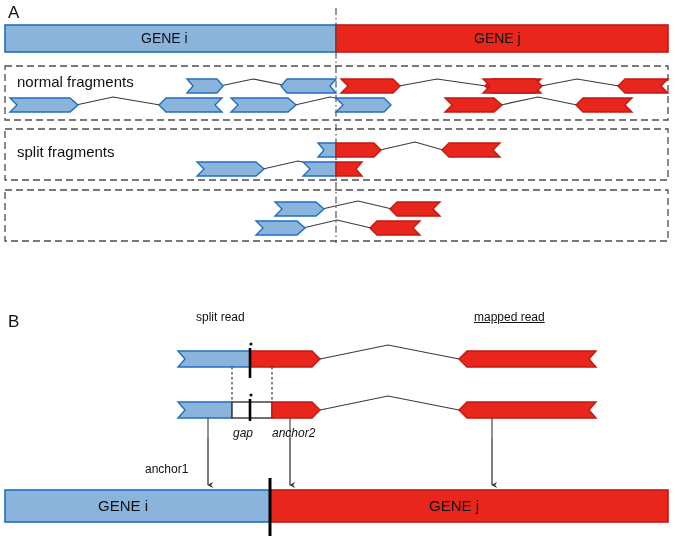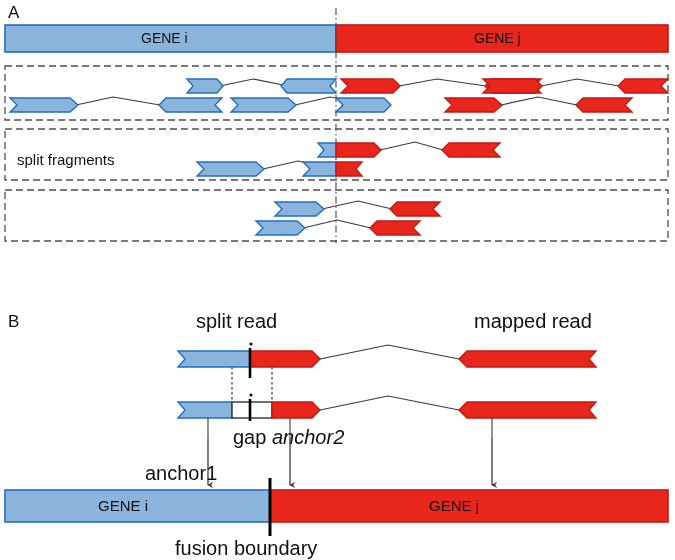--- a/index.html
+++ b/index.html
@@ -10,21 +10,21 @@
     color:#111;
     position:relative;
     overflow:hidden;
   }
   .fig{position:absolute;left:0;top:0;width:675px;height:560px;}
   svg.layer{position:absolute;left:0;top:0;width:675px;height:560px;}
   .lbl{position:absolute;white-space:nowrap;line-height:1;}
   .panel-letter{font-size:17px;}
   .gene-text{font-size:14px;}
   .box-label{font-size:15px;}
-  .annot{font-size:20px;}
+  .annot{font-size:12px;}
 </style>
 </head>
 <body>
 
 <div class="fig">
 
   <svg class="layer" viewBox="0 0 675 560">
     <defs>
       <marker id="arrowhead" markerWidth="7" markerHeight="7" refX="3" refY="5.2" orient="auto" markerUnits="userSpaceOnUse">
         <path d="M0,0 L3,6 L6,0 L3,2 Z" fill="#3a3a3a"></path>
@@ -142,29 +142,29 @@
       <rect x="270" y="490" width="398" height="32" fill="#e8261c" stroke="#c01a12" stroke-width="1.6"></rect>
       <line x1="270" y1="478" x2="270" y2="536" stroke="#000" stroke-width="3"></line>
     </g>
   </svg>
 
   <div class="lbl panel-letter" style="left:8px;top:4px;">A</div>
 
   <div class="lbl gene-text" style="left:141px;top:31px;">GENE i</div>
   <div class="lbl gene-text" style="left:474px;top:31px;">GENE j</div>
 
-  <div class="lbl box-label" style="left:17px;top:144px;margin-top:8px;">split fragments</div>
+  <div class="lbl box-label" style="left:17px;top:74px;">normal fragments</div>
+  <div class="lbl box-label" style="left:17px;top:144px;">split fragments</div>
 
   <div class="lbl panel-letter" style="left:8px;top:313px;">B</div>
 
   <div class="lbl annot" style="left:196px;top:311px;">split read</div>
-  <div class="lbl annot" style="left:474px;top:311px;">mapped read</div>
+  <div class="lbl annot" style="left:474px;top:311px;text-decoration:underline;">mapped read</div>
 
   <div class="lbl annot" style="left:145px;top:427px;margin-top:36px;">anchor1</div>
-  <div class="lbl annot" style="left:233px;top:427px;">gap</div>
+  <div class="lbl annot" style="left:233px;top:427px;font-style:italic;">gap</div>
   <div class="lbl annot" style="left:272px;top:427px;font-style:italic;">anchor2</div>
 
   <div class="lbl gene-text" style="left:98px;top:498px;font-size:15px;">GENE i</div>
   <div class="lbl gene-text" style="left:429px;top:498px;font-size:15px;">GENE j</div>
 
-  <div class="lbl annot" style="left:175px;top:538px;">fusion boundary</div>
 
 </div>
 
 </body></html>

